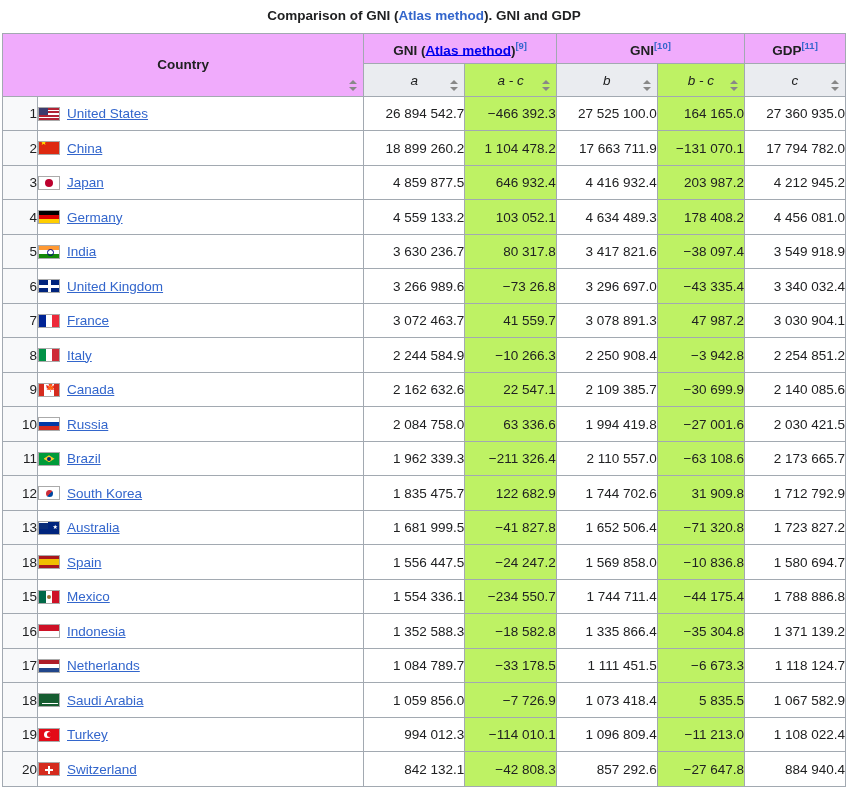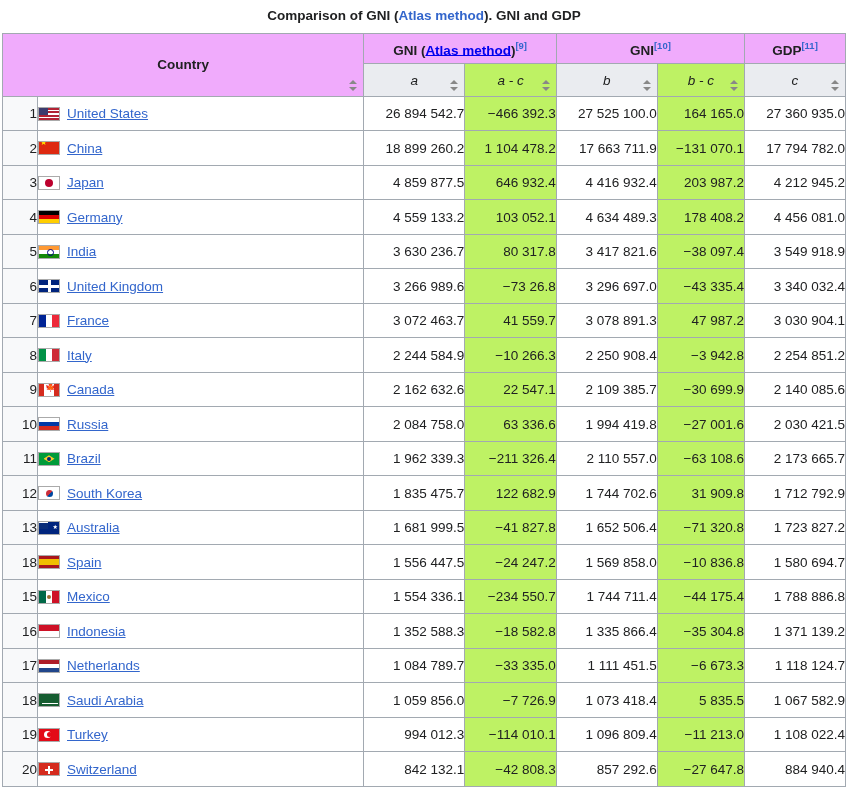--- a/index.html
+++ b/index.html
@@ -442,21 +442,21 @@
       </tr>
       <tr>
         <td class="rank">17</td>
         <td class="country">
           <span class="cwrap">
             <span class="flag f-nl"></span>
             <a href="#" class="cname">Netherlands</a>
           </span>
         </td>
         <td class="num">1 084 789.7</td>
-        <td class="num shade">−33 335.0</td>
+        <td class="num shade">−33 178.5</td>
         <td class="num">1 111 451.5</td>
         <td class="num shade">−6 673.3</td>
         <td class="num">1 118 124.7</td>
       </tr>
       <tr>
         <td class="rank">18</td>
         <td class="country">
           <span class="cwrap">
             <span class="flag f-sa"></span>
             <a href="#" class="cname">Saudi Arabia</a>

